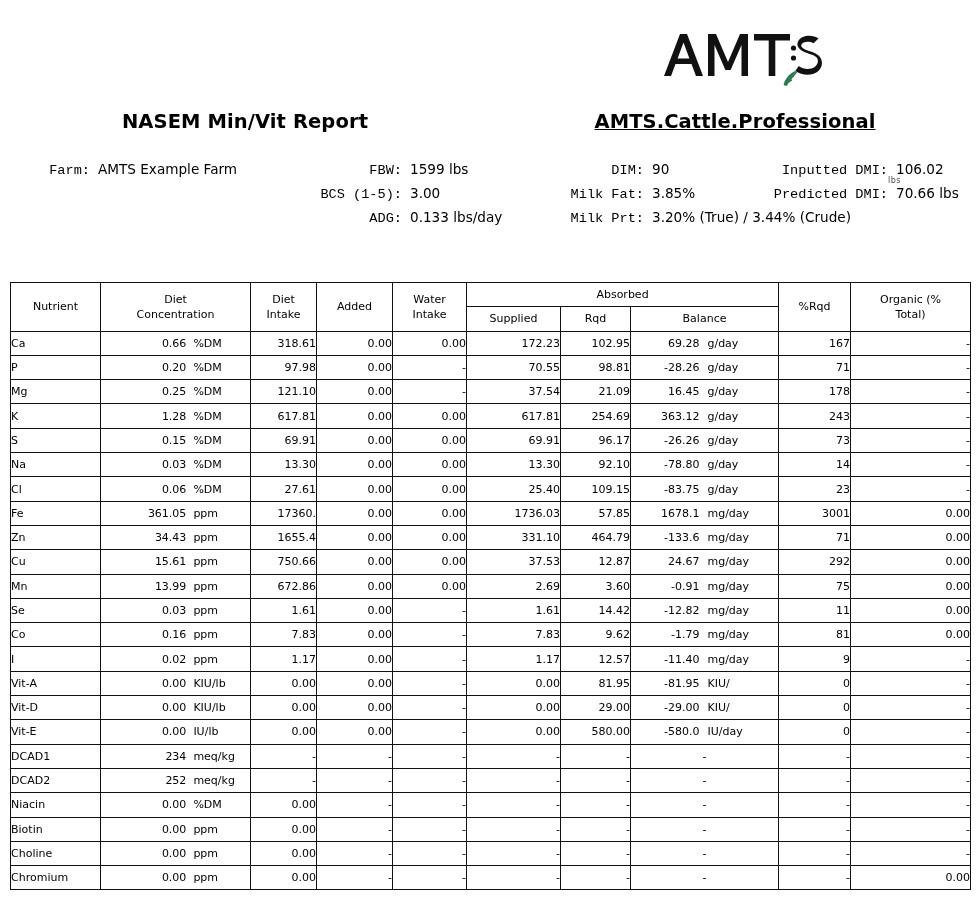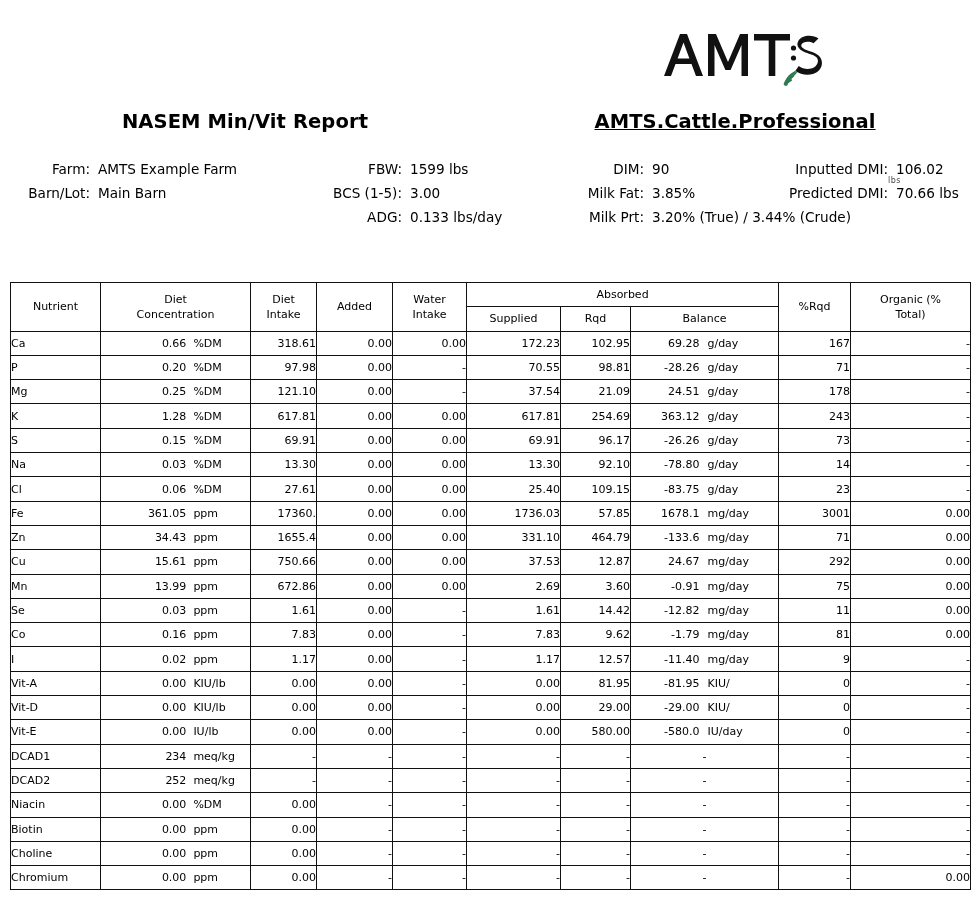--- a/index.html
+++ b/index.html
@@ -50,20 +50,21 @@
     position: absolute;
     font-size: 13.6px;
     line-height: 24.2px;
     white-space: nowrap;
   }
   .hdr-row { display: block; height: 24.2px; }
   .hdr-lbl {
     display: inline-block;
     text-align: right;
     padding-right: 8px;
+    font-family: Liberation Mono, monospace;
   }
   .hdr-val { display: inline-block; text-align: left; }
 
   #hdr-a { left: 12px;  top: 157px; }
   #hdr-a .hdr-lbl { width: 78px; }
   #hdr-a .hdr-val { width: 210px; }
 
   #hdr-b { left: 300px; top: 157px; }
   #hdr-b .hdr-lbl { width: 102px; }
   #hdr-b .hdr-val { width: 150px; }
@@ -166,23 +167,20 @@
 </div>
 
 <div class="title-row">
   <div class="title title-left">NASEM Min/Vit Report</div>
   <div class="title title-right">AMTS.Cattle.Professional</div>
 </div>
 
 <div class="hdr" id="hdr-a">
   <div class="hdr-row">
     <span class="hdr-lbl">Farm:</span><span class="hdr-val">AMTS Example Farm</span>
-  </div>
-  <div class="hdr-row">
-    <span class="hdr-lbl">Barn/Lot:</span><span class="hdr-val">Main Barn</span>
   </div>
 </div>
 
 <div class="hdr" id="hdr-b">
   <div class="hdr-row">
     <span class="hdr-lbl">FBW:</span><span class="hdr-val">1599 lbs</span>
   </div>
   <div class="hdr-row">
     <span class="hdr-lbl">BCS (1-5):</span><span class="hdr-val">3.00</span>
   </div>
@@ -316,21 +314,21 @@
             <span class="conc-u">%DM</span>
           </div>
         </td>
         <td class="c-num">121.10</td>
         <td class="c-num">0.00</td>
         <td class="c-num">-</td>
         <td class="c-num">37.54</td>
         <td class="c-num">21.09</td>
         <td class="c-bal">
           <div class="bal-inner">
-            <span class="bal-v">24.51</span>
+            <span class="bal-v">16.45</span>
             <span class="bal-u">g/day</span>
           </div>
         </td>
         <td class="c-num">178</td>
         <td class="c-num">-</td>
       </tr>
       <tr>
         <td class="c-nutrient">K</td>
         <td class="c-conc">
           <div class="conc-inner">

